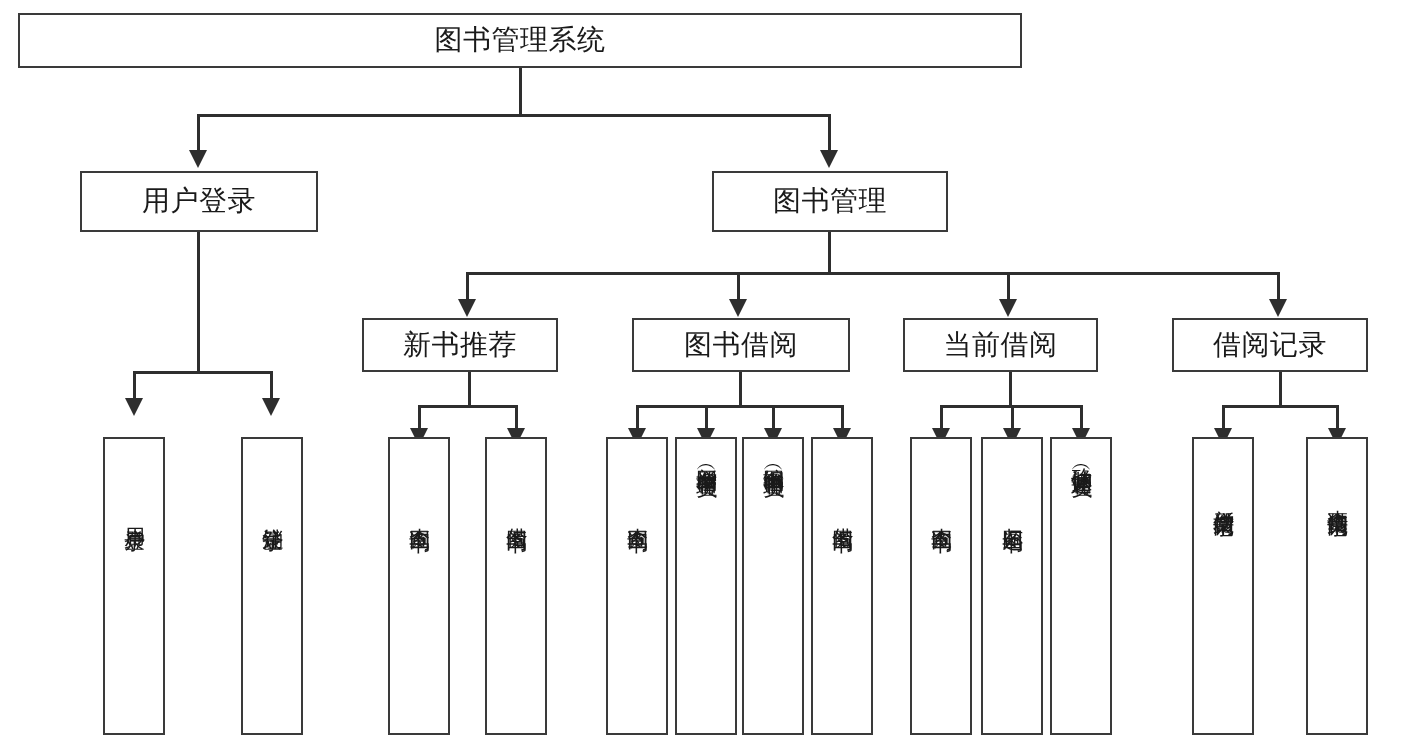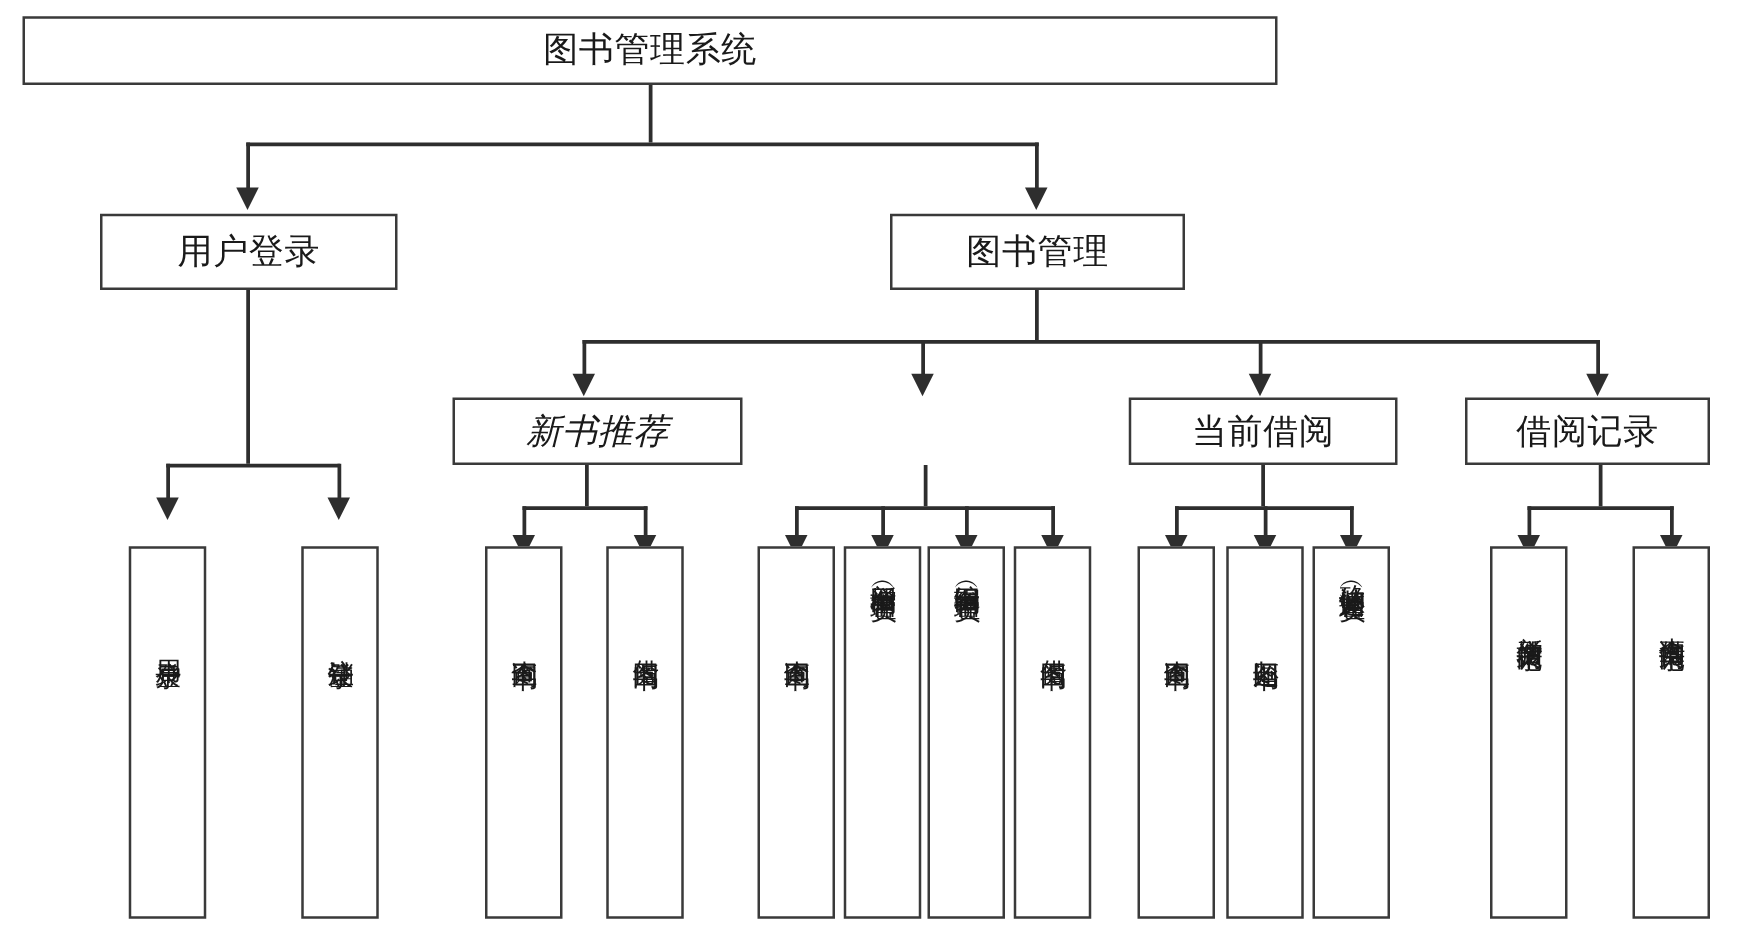--- a/index.html
+++ b/index.html
@@ -126,24 +126,27 @@
   <div class="conn h" style="left:466px; top:272px; width:812px;"></div>
   <div class="conn v" style="left:466px; top:272px; height:29px;"></div>
   <div class="arrow" style="left:458px; top:299px;"></div>
   <div class="conn v" style="left:737px; top:272px; height:29px;"></div>
   <div class="arrow" style="left:729px; top:299px;"></div>
   <div class="conn v" style="left:1007px; top:272px; height:29px;"></div>
   <div class="arrow" style="left:999px; top:299px;"></div>
   <div class="conn v" style="left:1277px; top:272px; height:29px;"></div>
   <div class="arrow" style="left:1269px; top:299px;"></div>
 
-  <div class="node horiz" style="left:362px; top:318px; width:232px; height:54px;font-style:italic;">
+  <div class="node horiz" style="left:362px; top:318px; width:196px; height:54px;">
     <span class="node-label">新书推荐</span>
   </div>
-  <div class="node horiz" style="left:903px; top:318px; width:215px; height:54px;">
+  <div class="node horiz" style="left:632px; top:318px; width:218px; height:54px;">
+    <span class="node-label">图书借阅</span>
+  </div>
+  <div class="node horiz" style="left:903px; top:318px; width:195px; height:54px;">
     <span class="node-label">当前借阅</span>
   </div>
   <div class="node horiz" style="left:1172px; top:318px; width:196px; height:54px;">
     <span class="node-label">借阅记录</span>
   </div>
 
   <div class="conn v" style="left:468px; top:372px; height:33px;"></div>
   <div class="conn h" style="left:418px; top:405px; width:100px;"></div>
   <div class="conn v" style="left:418px; top:405px; height:25px;"></div>
   <div class="arrow" style="left:410px; top:428px;"></div>

